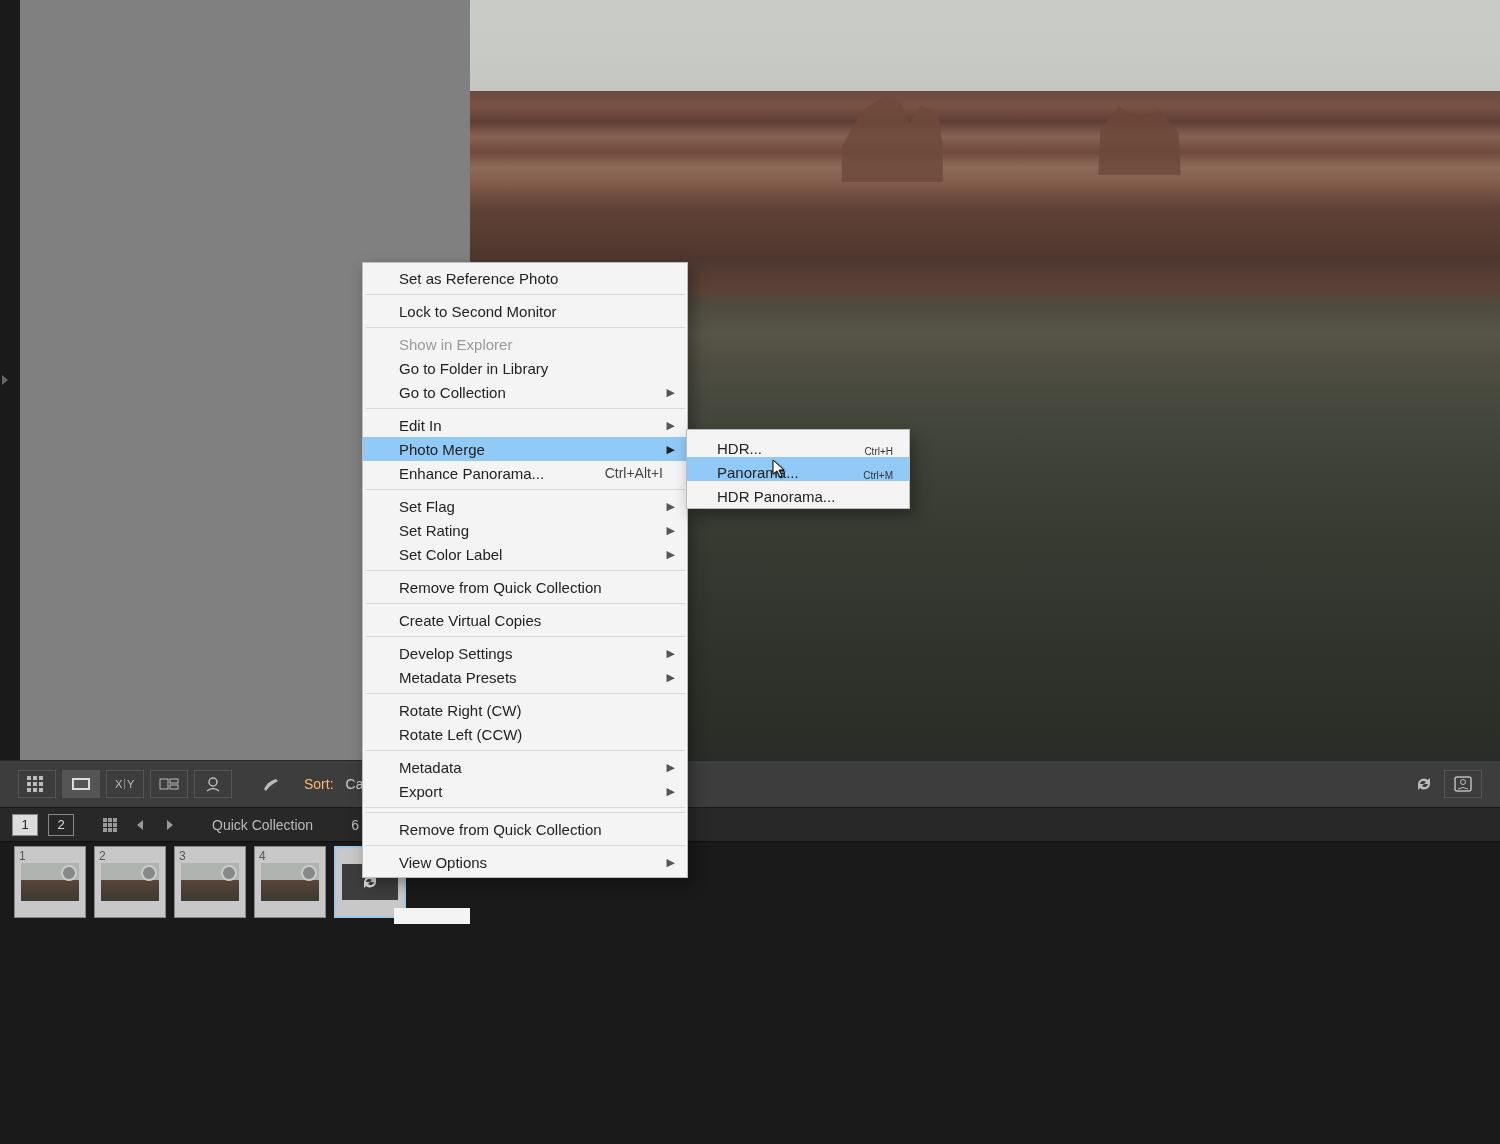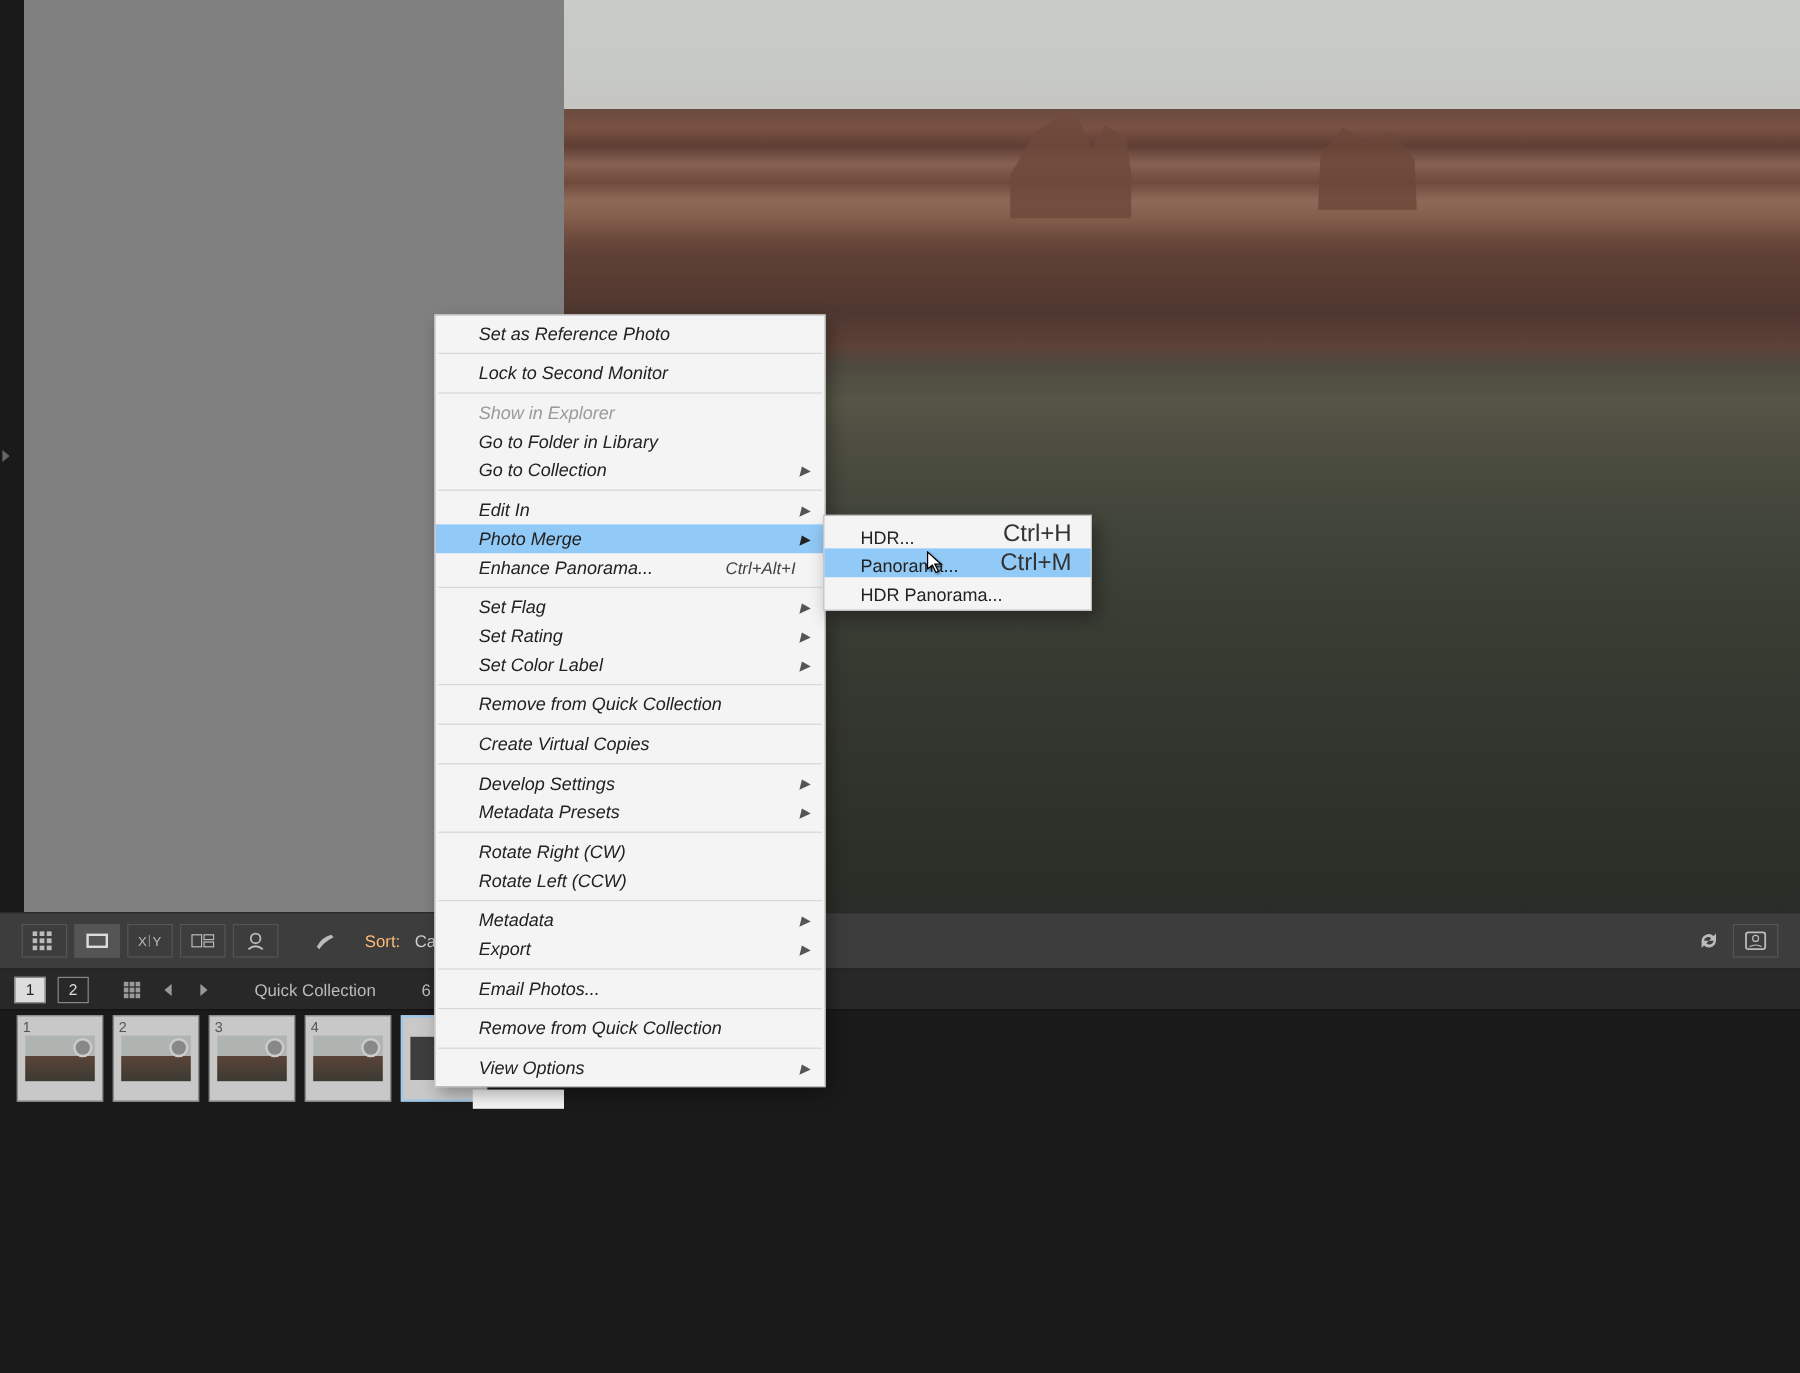--- a/index.html
+++ b/index.html
@@ -44,32 +44,32 @@
 .thumb .num { position:absolute; top:2px; left:4px; font-size:12px; color:#555; }
 .thumb .inner { position:absolute; top:16px; left:6px; right:6px; bottom:16px; background:linear-gradient(to bottom,#b0b4b0 0%,#b0b4b0 45%,#5a4438 45%,#3c3a32 100%); display:flex; align-items:flex-start; justify-content:flex-end;}
 .thumb .badge { width:16px; height:16px; border-radius:50%; background:#888; border:2px solid #ccc; margin:2px; }
 .thumb.sel .inner { background:#3d3d3d; display:flex; align-items:center; justify-content:center; }
 .thumb.sel .sync { color:#ddd; }
 
 .white-strip { position:absolute; top:908px; left:394px; width:76px; height:16px; background:#f4f4f4; }
 
 
 .ctx { position:absolute; top:262px; left:362px; width:326px; background:#f4f4f4; border:1px solid #bcbcbc; box-shadow:4px 6px 14px rgba(0,0,0,.35); font-size:15px; color:#222; padding:3px 0;}
-.ctx .item { height:24px; display:flex; align-items:center; padding:0 18px 0 36px; position:relative; cursor:default; white-space:nowrap;font-style:italic;}
+.ctx .item { height:24px; display:flex; align-items:center; padding:0 18px 0 36px; position:relative; cursor:default; white-space:nowrap;}
 .ctx .item.disabled { color:#9a9a9a; }
 .ctx .item.hov { background:#91c9f7; }
 .ctx .sep { height:1px; background:#d8d8d8; margin:4px 2px; }
 .ctx .sub-arrow { position:absolute; right:12px; font-size:11px; color:#555; }
 .ctx .item.hov .sub-arrow{ color:#222; }
 .ctx .shortcut { position:absolute; right:24px; color:#444; font-size:14px; }
 
 .subctx { position:absolute; top:429px; left:686px; width:224px; background:#f4f4f4; border:1px solid #bcbcbc; box-shadow:4px 6px 14px rgba(0,0,0,.35); font-size:15px; color:#222; padding:3px 0;}
 .subctx .item { height:24px; display:flex; align-items:flex-end; padding:0 16px 0 30px; position:relative; cursor:default;}
 .subctx .item.hov { background:#91c9f7; }
-.subctx .shortcut { position:absolute; right:16px; color:#333; font-size:20px; }
+.subctx .shortcut { position:absolute; right:16px; color:#333; font-size:10px; }
 
 .cursor { position:absolute; top:459px; left:772px; width:16px; height:20px; pointer-events:none; }
 .cursor svg { filter: drop-shadow(1px 1px 1px rgba(0,0,0,.5)); }
 </style>
 </head>
 <body>
 
 <div class="main-area">
  <div class="side-panel">
   <div class="side-expand">
@@ -280,21 +280,20 @@
  <div class="sep"></div>
  <div class="item">
       <span>Metadata</span>
       <span class="sub-arrow">▶</span>
     </div>
  <div class="item">
       <span>Export</span>
       <span class="sub-arrow">▶</span>
     </div>
  <div class="sep"></div>
- <div class="item">Email Photos...</div>
  <div class="sep"></div>
  <div class="item">Remove from Quick Collection</div>
  <div class="sep"></div>
  <div class="item">
       <span>View Options</span>
       <span class="sub-arrow">▶</span>
     </div>
 </div>
 
 <div class="subctx">

